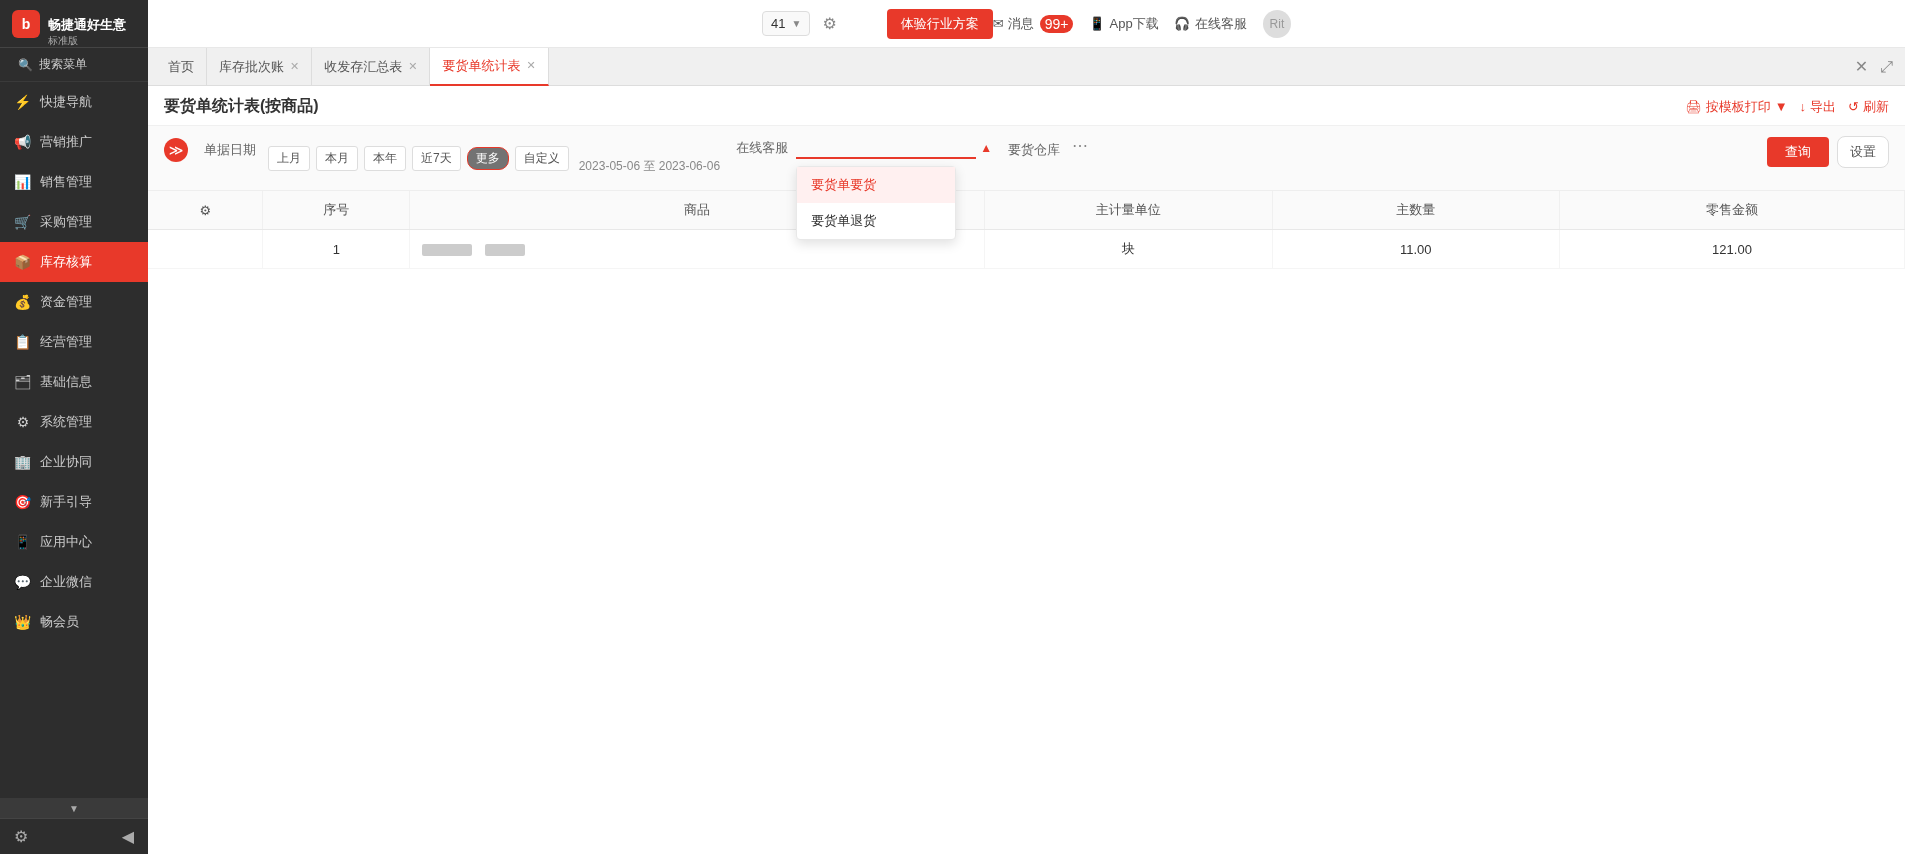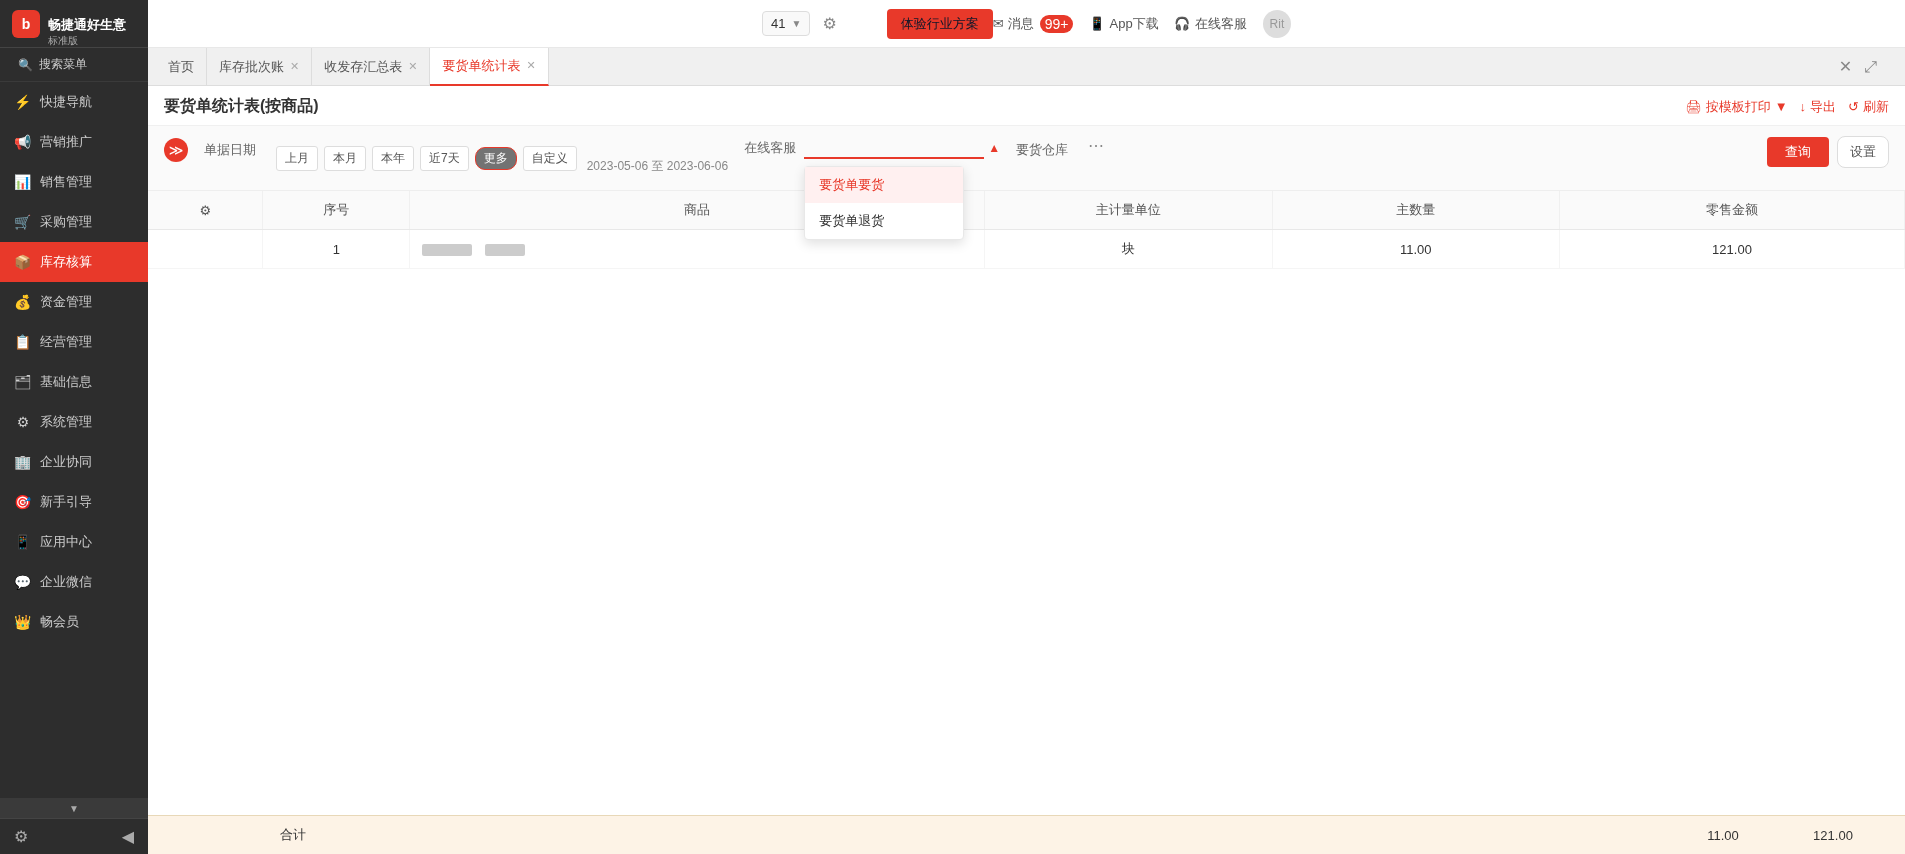--- a/index.html
+++ b/index.html
@@ -88,42 +88,42 @@
     .header-selector {
       display: flex; align-items: center;
       border: 1px solid #ddd; border-radius: 4px;
       padding: 4px 8px; font-size: 13px;
       background: #f9f9f9; cursor: pointer; gap: 6px;
     }
     .header-selector .num { font-size: 13px; color: #333; }
     .header-selector .arrow { color: #888; font-size: 10px; }
     .settings-icon { color: #888; font-size: 16px; cursor: pointer; }
     .trial-btn {
-      background: #e8392a; color: #0f172a;
+      background: #e8392a; color: #ffffff;
       border: none; border-radius: 4px;
       padding: 6px 14px; font-size: 13px;
       cursor: pointer;
       margin-left: 38px;
     }
 
     .header-right { display: flex; align-items: center; gap: 16px; }
     .header-right-item { display: flex; align-items: center; gap: 4px; color: #555; font-size: 13px; cursor: pointer; }
     .header-right-item .badge {
       background: #e8392a; color: #fff;
       border-radius: 10px; padding: 1px 5px;
       font-size: 14px; margin-left: 2px;
     }
     .avatar { width: 28px; height: 28px; border-radius: 50%; background: #ddd; overflow: hidden; display: flex; align-items: center; justify-content: center; color: #999; font-size: 12px; }
 
     
     .tabs-bar {
       background: #f0f0f0;
       display: flex; align-items: center;
       height: 38px;
-      padding: 0 16px 0 8px;
+      padding: 0 0 0 8px;
       border-bottom: 1px solid #ddd;
       flex-shrink: 0;
     }
     .tab {
       display: flex; align-items: center;
       padding: 0 12px; height: 38px;
       font-size: 13px; color: #555;
       cursor: pointer;
       border-right: 1px solid #ddd;
       white-space: nowrap;
@@ -161,21 +161,21 @@
       gap: 16px;
       flex-wrap: wrap;
     }
     .expand-btn {
       width: 24px; height: 24px;
       background: #e8392a; color: #fff;
       border-radius: 50%; display: flex; align-items: center; justify-content: center;
       cursor: pointer; font-size: 14px; flex-shrink: 0;
       margin-top: 2px;
     }
-    .filter-group { display: flex; align-items: flex-start; gap: 16px; flex-wrap: wrap; }
+    .filter-group { display: flex; align-items: flex-start; gap: 8px; flex-wrap: wrap; }
     .filter-label { color: #666; font-size: 13px; margin-right: 4px; line-height: 28px; white-space: nowrap; }
     .date-options { display: flex; align-items: center; gap: 6px; }
     .date-btn {
       padding: 3px 8px; font-size: 12px;
       border: 1px solid #ddd; border-radius: 3px;
       background: #fff; cursor: pointer; color: #555;
       white-space: nowrap;
     }
     .date-btn.more {
       background: #737373; color: #fff; border-color: #e8392a;
@@ -508,24 +508,15 @@
       <span class="product-text-placeholder" style="width:40px;"></span>
     </td>
     <td>块</td>
     <td>11.00</td>
     <td>121.00</td>
   </tr>
           </tbody>
       </table>
     </div>
 
-    <div class="table-footer">
-      <div style="width:40px;"></div>
-      <div style="width:40px;"></div>
-      <div style="flex:1;" class="footer-label">
-        <span>合计</span>
-      </div>
-      <div class="footer-qty">11.00</div>
-      <div class="footer-amount">121.00</div>
-    </div>
 
   </div>
 </div>
 
 </body></html>

